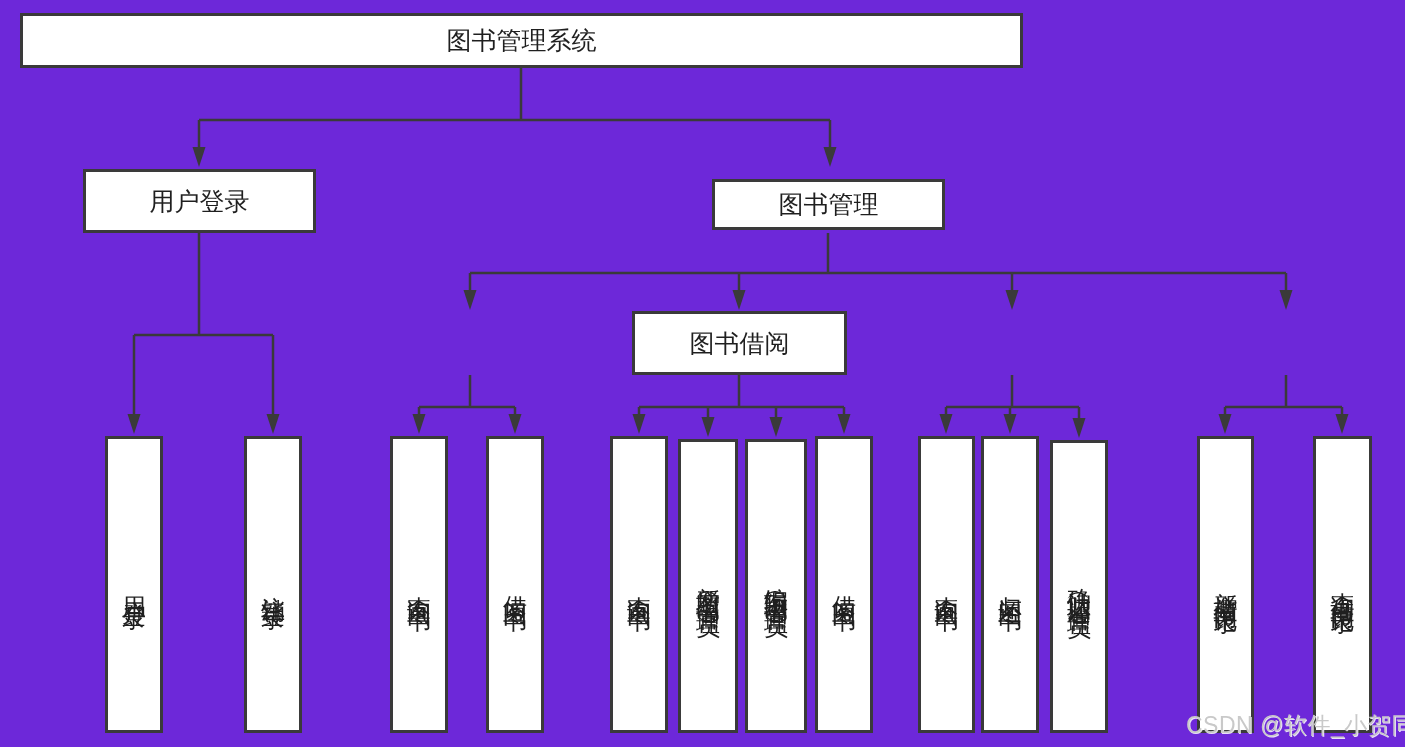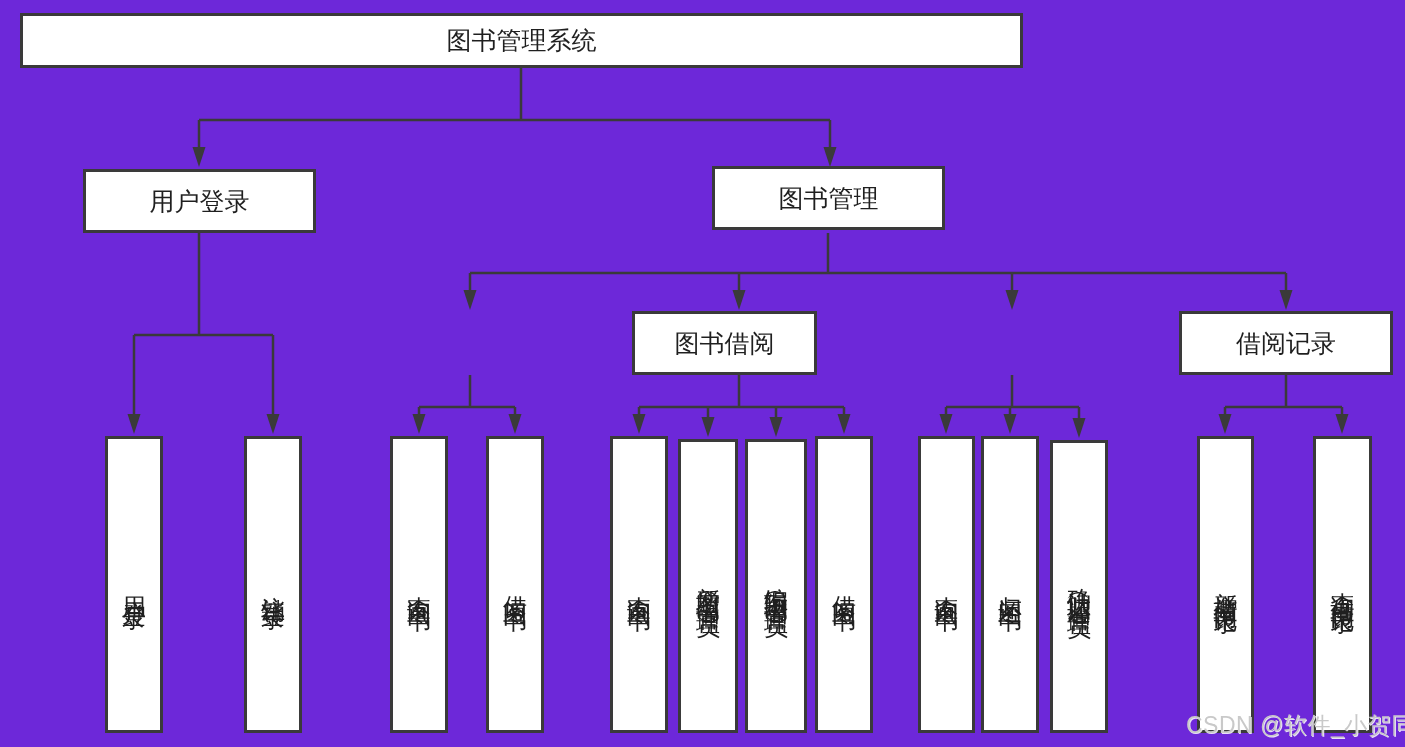--- a/index.html
+++ b/index.html
@@ -120,24 +120,23 @@
       <line x1="1225" y1="407" x2="1225" y2="417"></line>
       <polygon points="1218.5,414 1231.5,414 1225,434" fill="#3a3a3a" stroke="none"></polygon>
       <line x1="1342" y1="407" x2="1342" y2="417"></line>
       <polygon points="1335.5,414 1348.5,414 1342,434" fill="#3a3a3a" stroke="none"></polygon>
     </g>
   </svg>
 
   <div class="node" style="left:20px;top:13px;width:1003px;height:55px">图书管理系统</div>
 
   <div class="node" style="left:83px;top:169px;width:233px;height:64px">用户登录</div>
-  <div class="node" style="left:712px;top:166px;width:233px;height:64px">图书管理</div>
+  <div class="node" style="left:712px;top:179px;width:233px;height:51px">图书管理</div>
 
-  <div class="node" style="left:632px;top:311px;width:185px;height:64px">图书借阅</div>
-  <div class="node" style="left:1179px;top:311px;width:214px;height:64px">借阅记录</div>
+  <div class="node" style="left:632px;top:311px;width:215px;height:64px">图书借阅</div>
 
   <div class="node v" style="left:105px;top:436px;width:58px;height:297px">用户登录</div>
   <div class="node v" style="left:244px;top:436px;width:58px;height:297px">注销登录</div>
 
   <div class="node v" style="left:390px;top:436px;width:58px;height:297px">查询图书</div>
   <div class="node v" style="left:486px;top:436px;width:58px;height:297px">借阅图书</div>
 
   <div class="node v" style="left:610px;top:436px;width:58px;height:297px">查询图书</div>
   <div class="node v" style="left:678px;top:439px;width:60px;height:294px">新增图书（管理员）</div>
   <div class="node v" style="left:745px;top:439px;width:62px;height:294px">编辑图书（管理员）</div>

